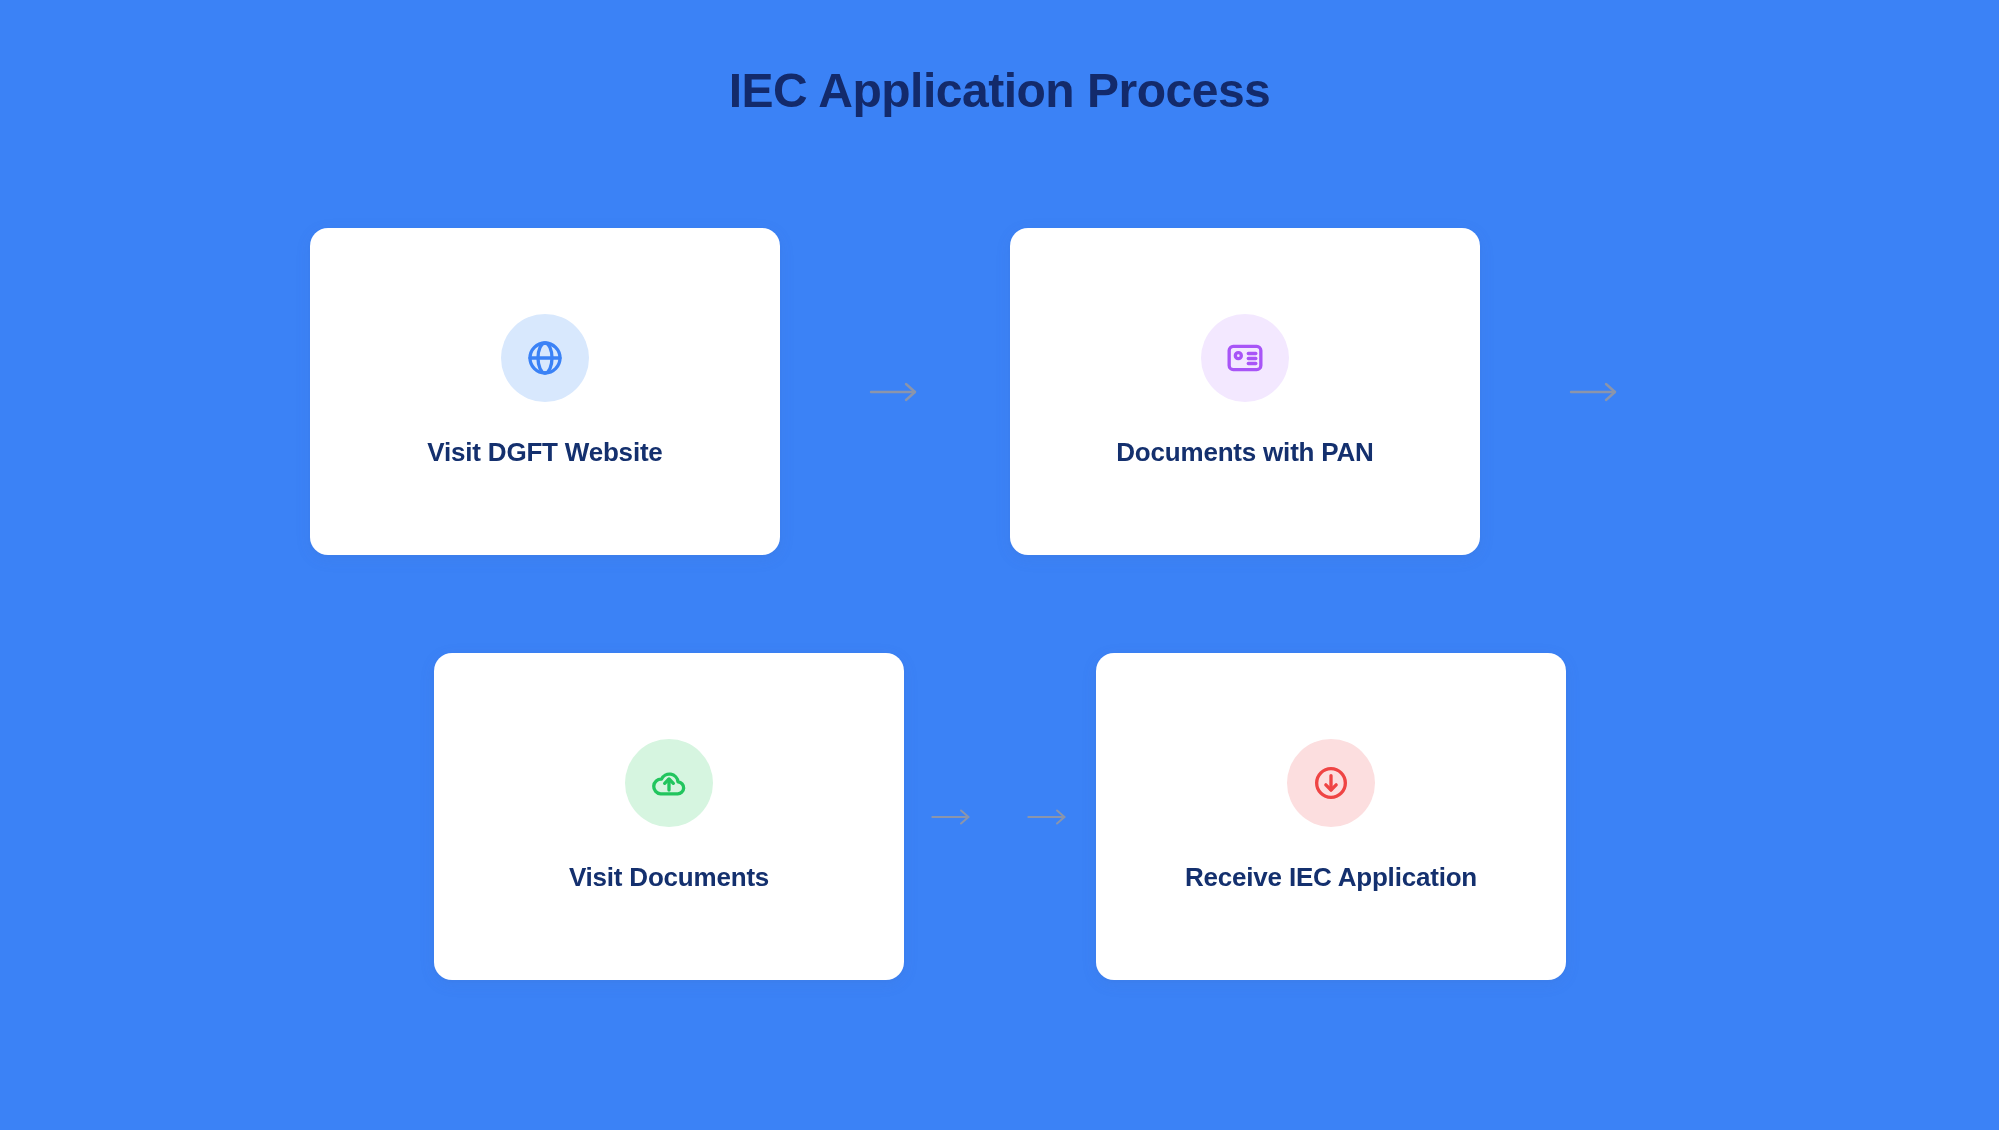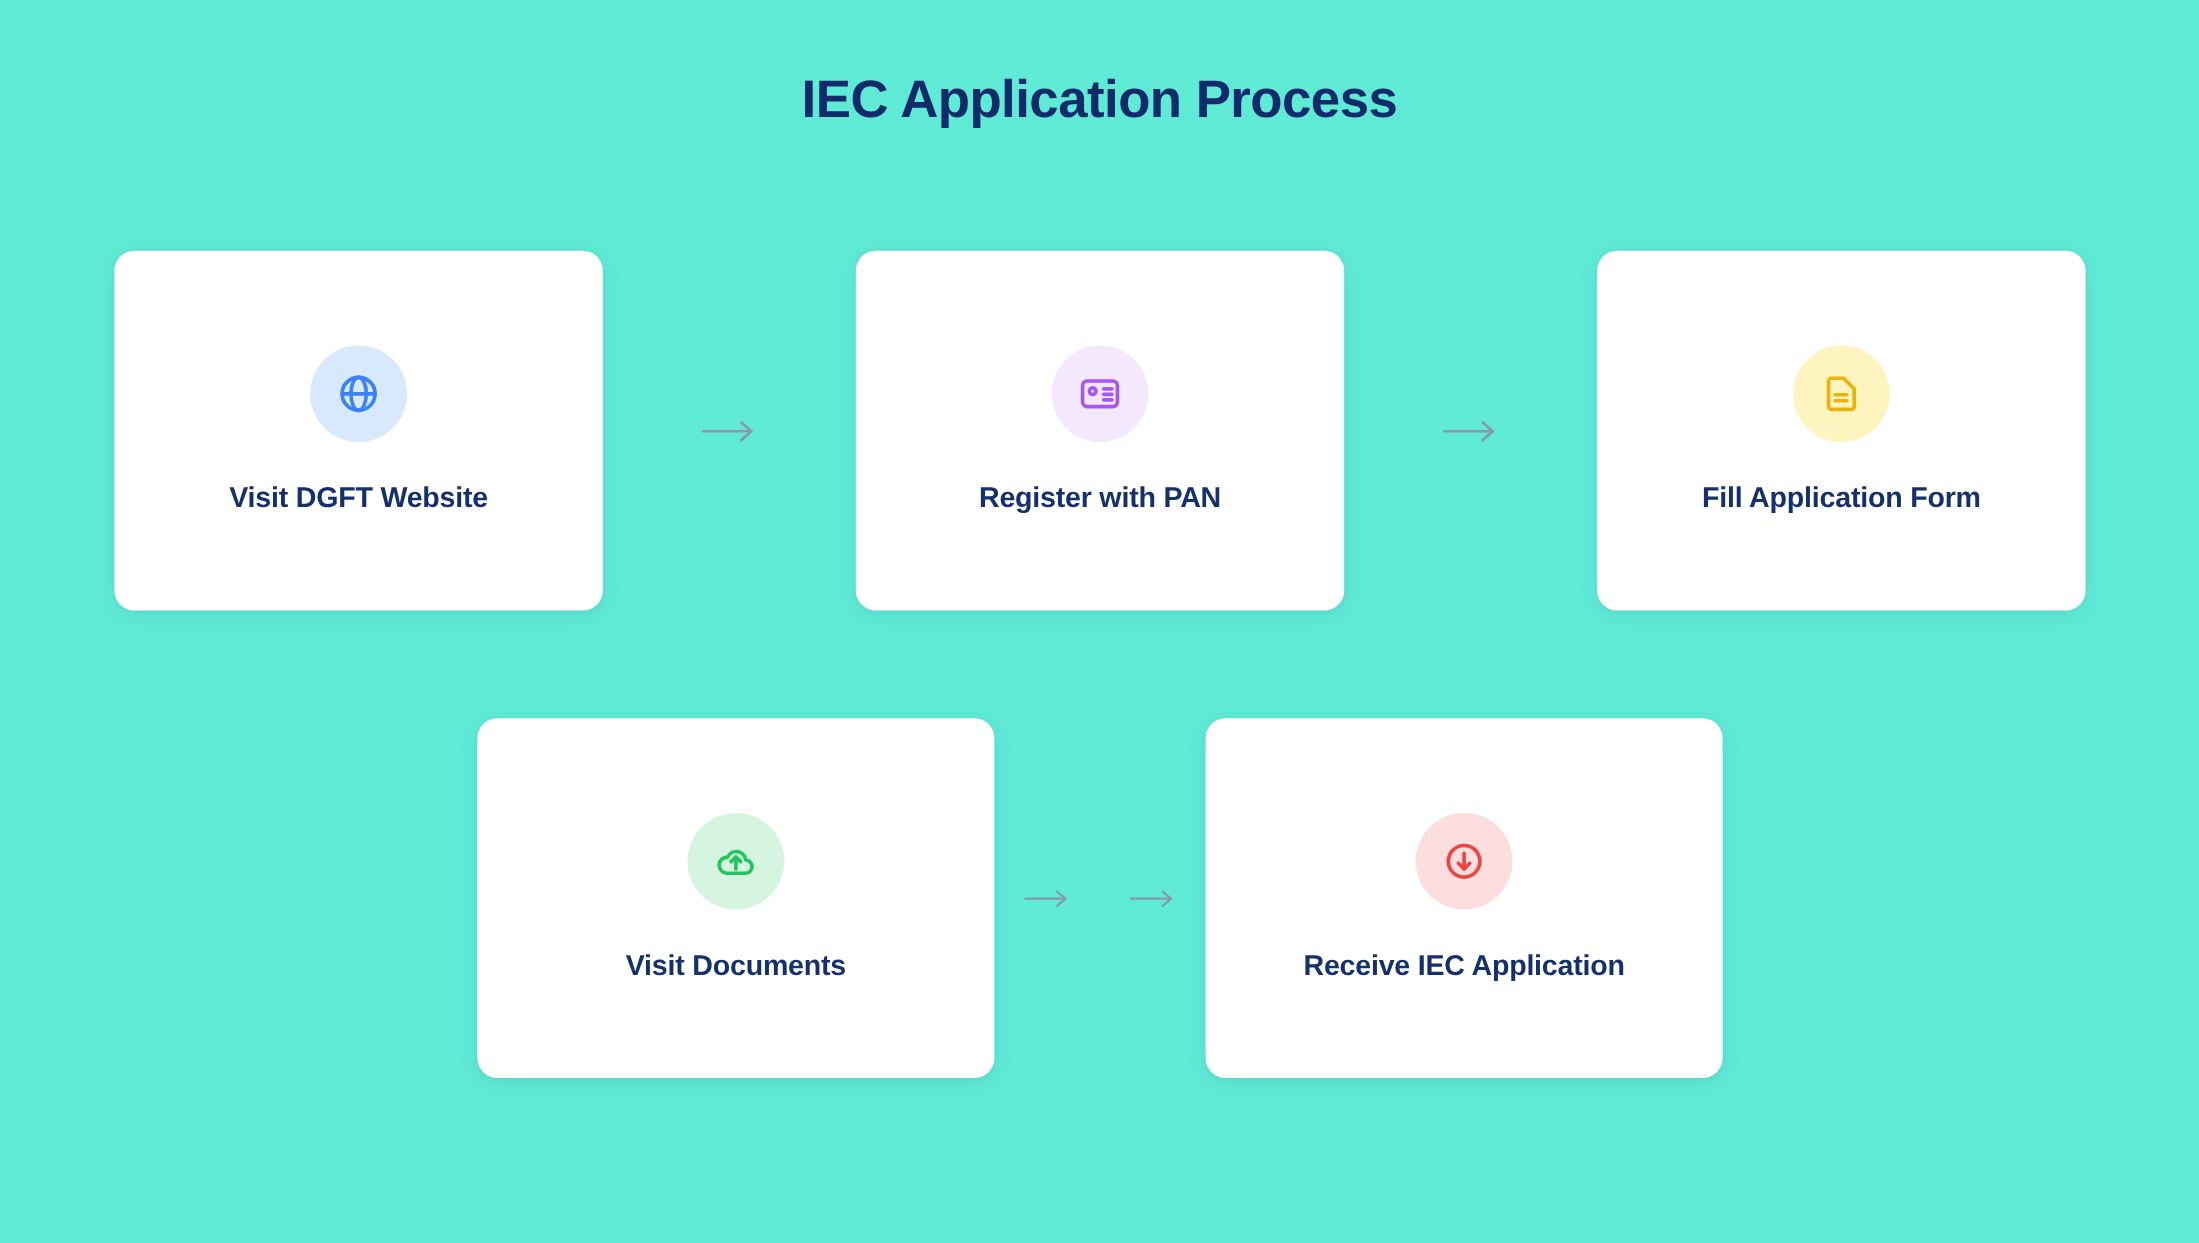--- a/index.html
+++ b/index.html
@@ -14,21 +14,21 @@
     font-family: "Liberation Sans", sans-serif;
     overflow: hidden;
     position: relative;
   }
 
   .page {
     width: 1999px;
     height: 1130px;
     box-sizing: border-box;
     position: relative;
-    background: #5eead4;
+    background: #3b82f6;
   }
 
   .page-title {
     position: absolute;
     top: 62px;
     left: 0;
     width: 1999px;
     text-align: center;
     font-size: 48px;
     font-weight: 700;
@@ -165,42 +165,30 @@
         <span>
           <svg viewBox="0 0 24 24" fill="none" stroke="#a855f7" stroke-width="2" stroke-linecap="round" stroke-linejoin="round">
             <rect x="2.5" y="5" width="19" height="14" rx="2.5"></rect>
             <circle cx="8" cy="10.6" r="1.8"></circle>
             <line x1="14" y1="9.3" x2="18.5" y2="9.3"></line>
             <line x1="14" y1="12.3" x2="18.5" y2="12.3"></line>
             <line x1="14" y1="15.3" x2="18.5" y2="15.3"></line>
           </svg>
         </span>
       </div>
-      <div class="card-label">Register with PAN</div>
-    </div>
-
-    <div class="connector">
-      <svg viewBox="0 0 56 28">
-        <line class="arrow-line" x1="4" y1="14" x2="48" y2="14"></line>
-        <polyline class="arrow-head" points="39,6 48,14 39,22"></polyline>
-      </svg>
-    </div>
-
-    <div class="card">
-      <div class="icon-circle" style="background:#fef4c0;">
-        <span>
-          <svg viewBox="0 0 24 24" fill="none" stroke="#eab308" stroke-width="2" stroke-linecap="round" stroke-linejoin="round">
-            <path d="M6 3.5h7.2L19 9.3V19a1.5 1.5 0 0 1-1.5 1.5h-11A1.5 1.5 0 0 1 5 19V5a1.5 1.5 0 0 1 1.5-1.5z"></path>
-            <line x1="8.5" y1="12.5" x2="15" y2="12.5"></line>
-            <line x1="8.5" y1="15.8" x2="15" y2="15.8"></line>
-          </svg>
-        </span>
-      </div>
-      <div class="card-label">Fill Application Form</div>
-    </div>
+      <div class="card-label">Documents with PAN</div>
+    </div>
+
+    <div class="connector">
+      <svg viewBox="0 0 56 28">
+        <line class="arrow-line" x1="4" y1="14" x2="48" y2="14"></line>
+        <polyline class="arrow-head" points="39,6 48,14 39,22"></polyline>
+      </svg>
+    </div>
+
 
   </div>
 
   <div class="row row-bottom">
 
     <div class="card">
       <div class="icon-circle" style="background:#d6f5e0;">
         <span>
           <svg viewBox="0 0 24 24" fill="none" stroke="#22c55e" stroke-width="2" stroke-linecap="round" stroke-linejoin="round">
             <path d="M7 18.5h10a3.6 3.6 0 0 0 .4-7.2 5.2 5.2 0 0 0-9.9-1.6A3.9 3.9 0 0 0 7 18.5z"></path>

